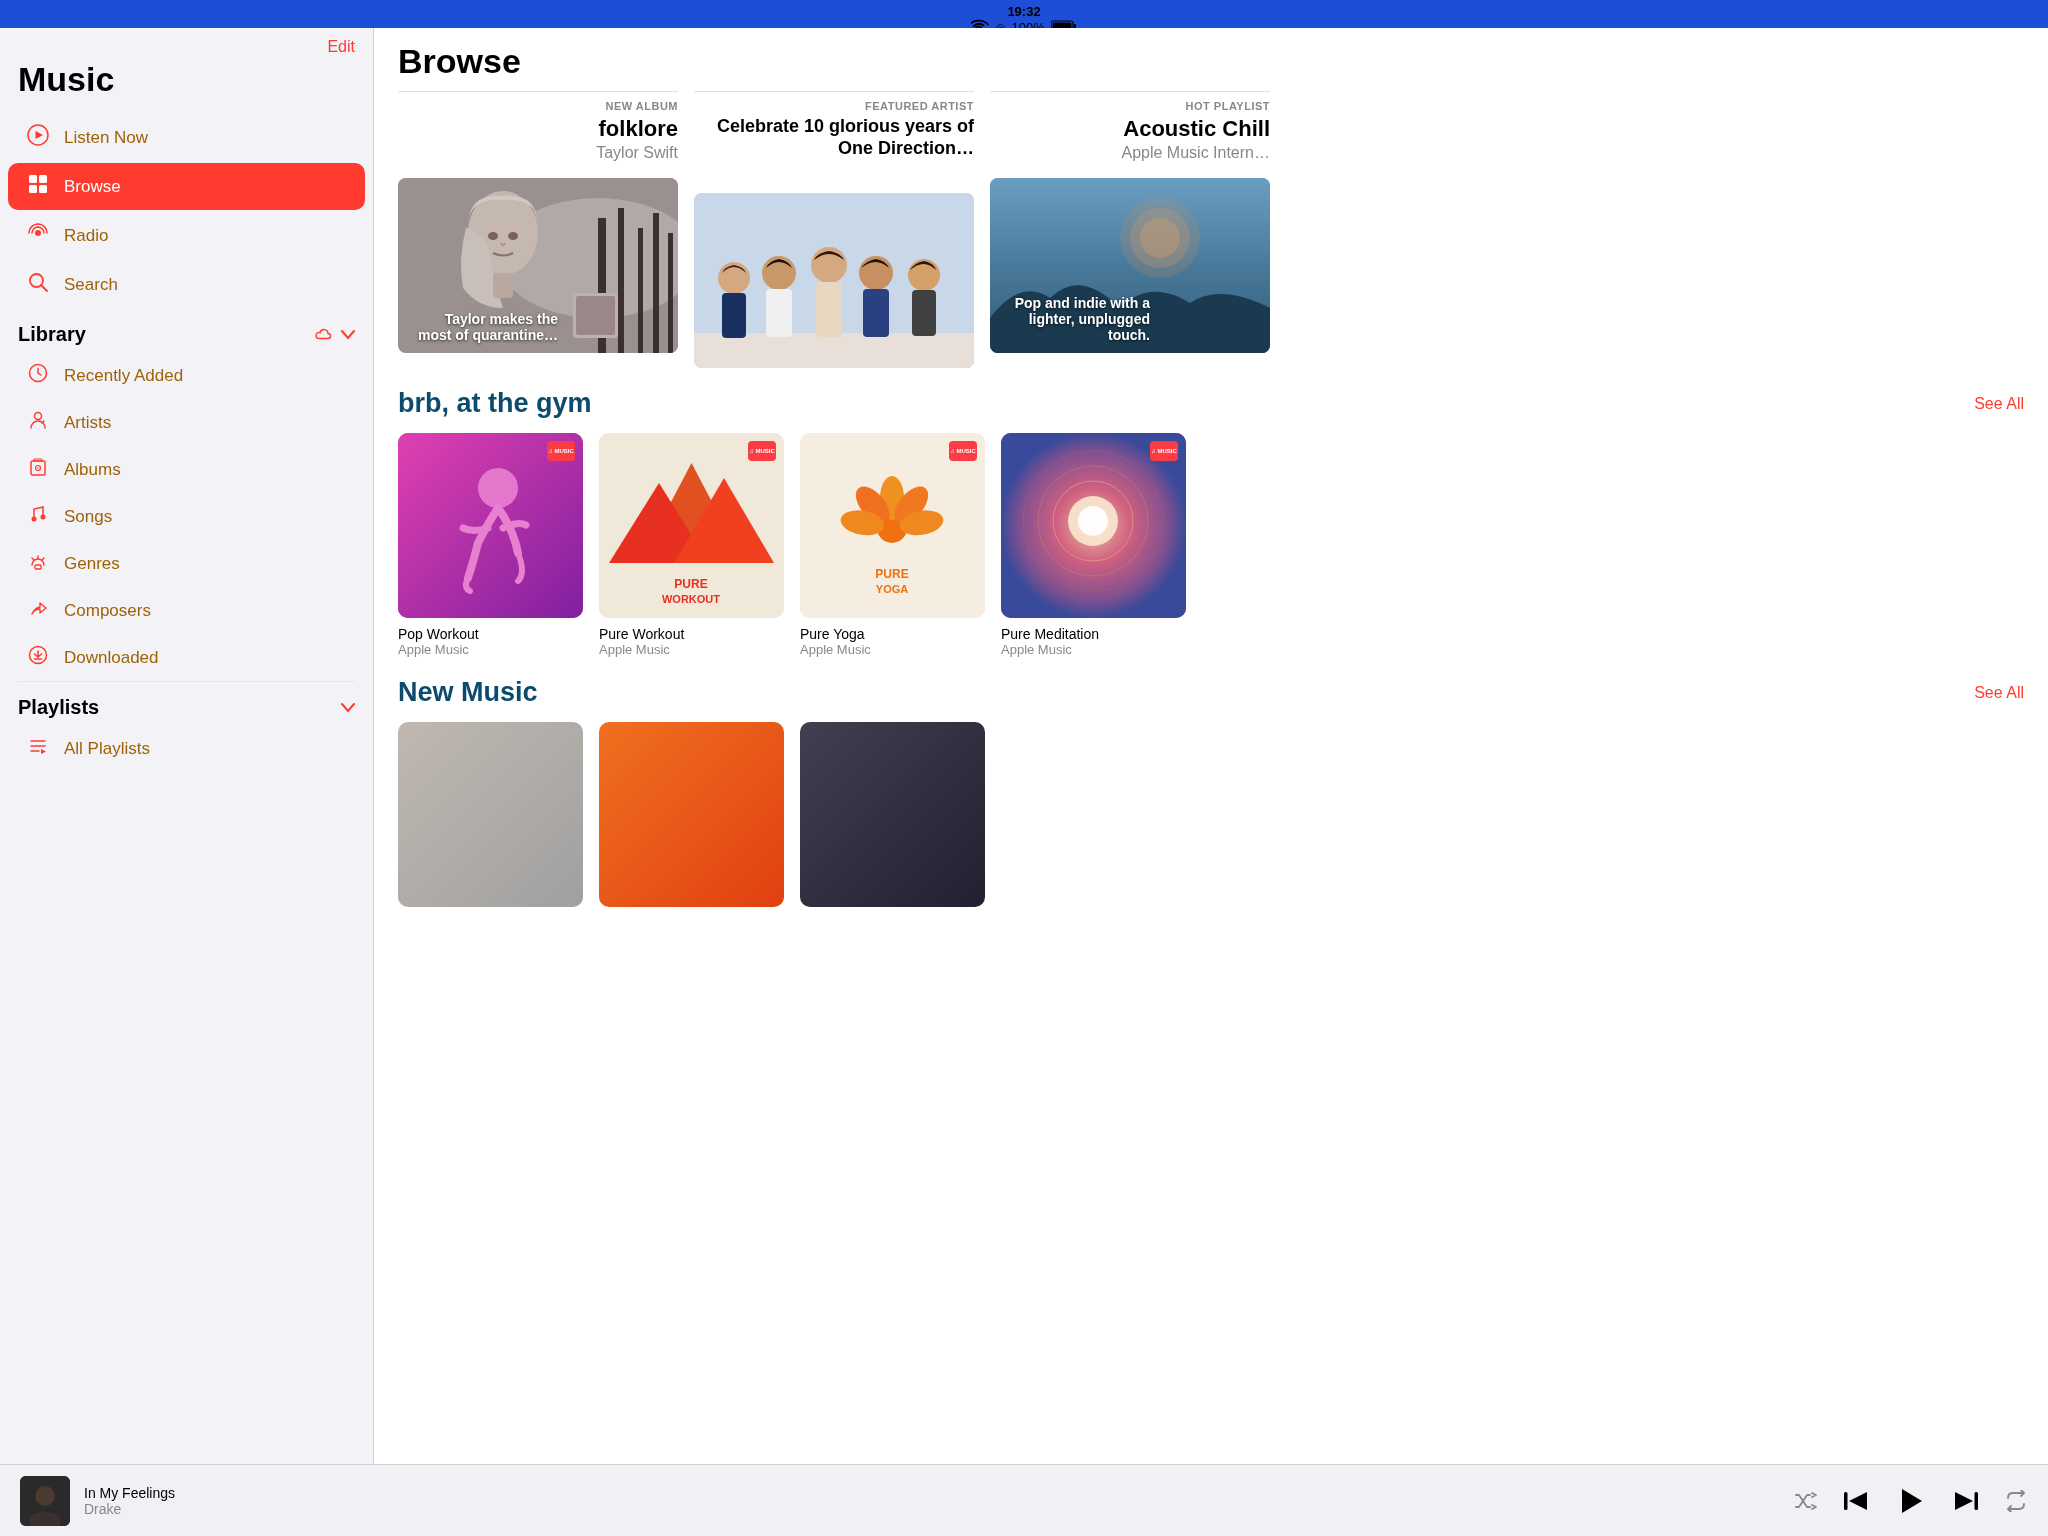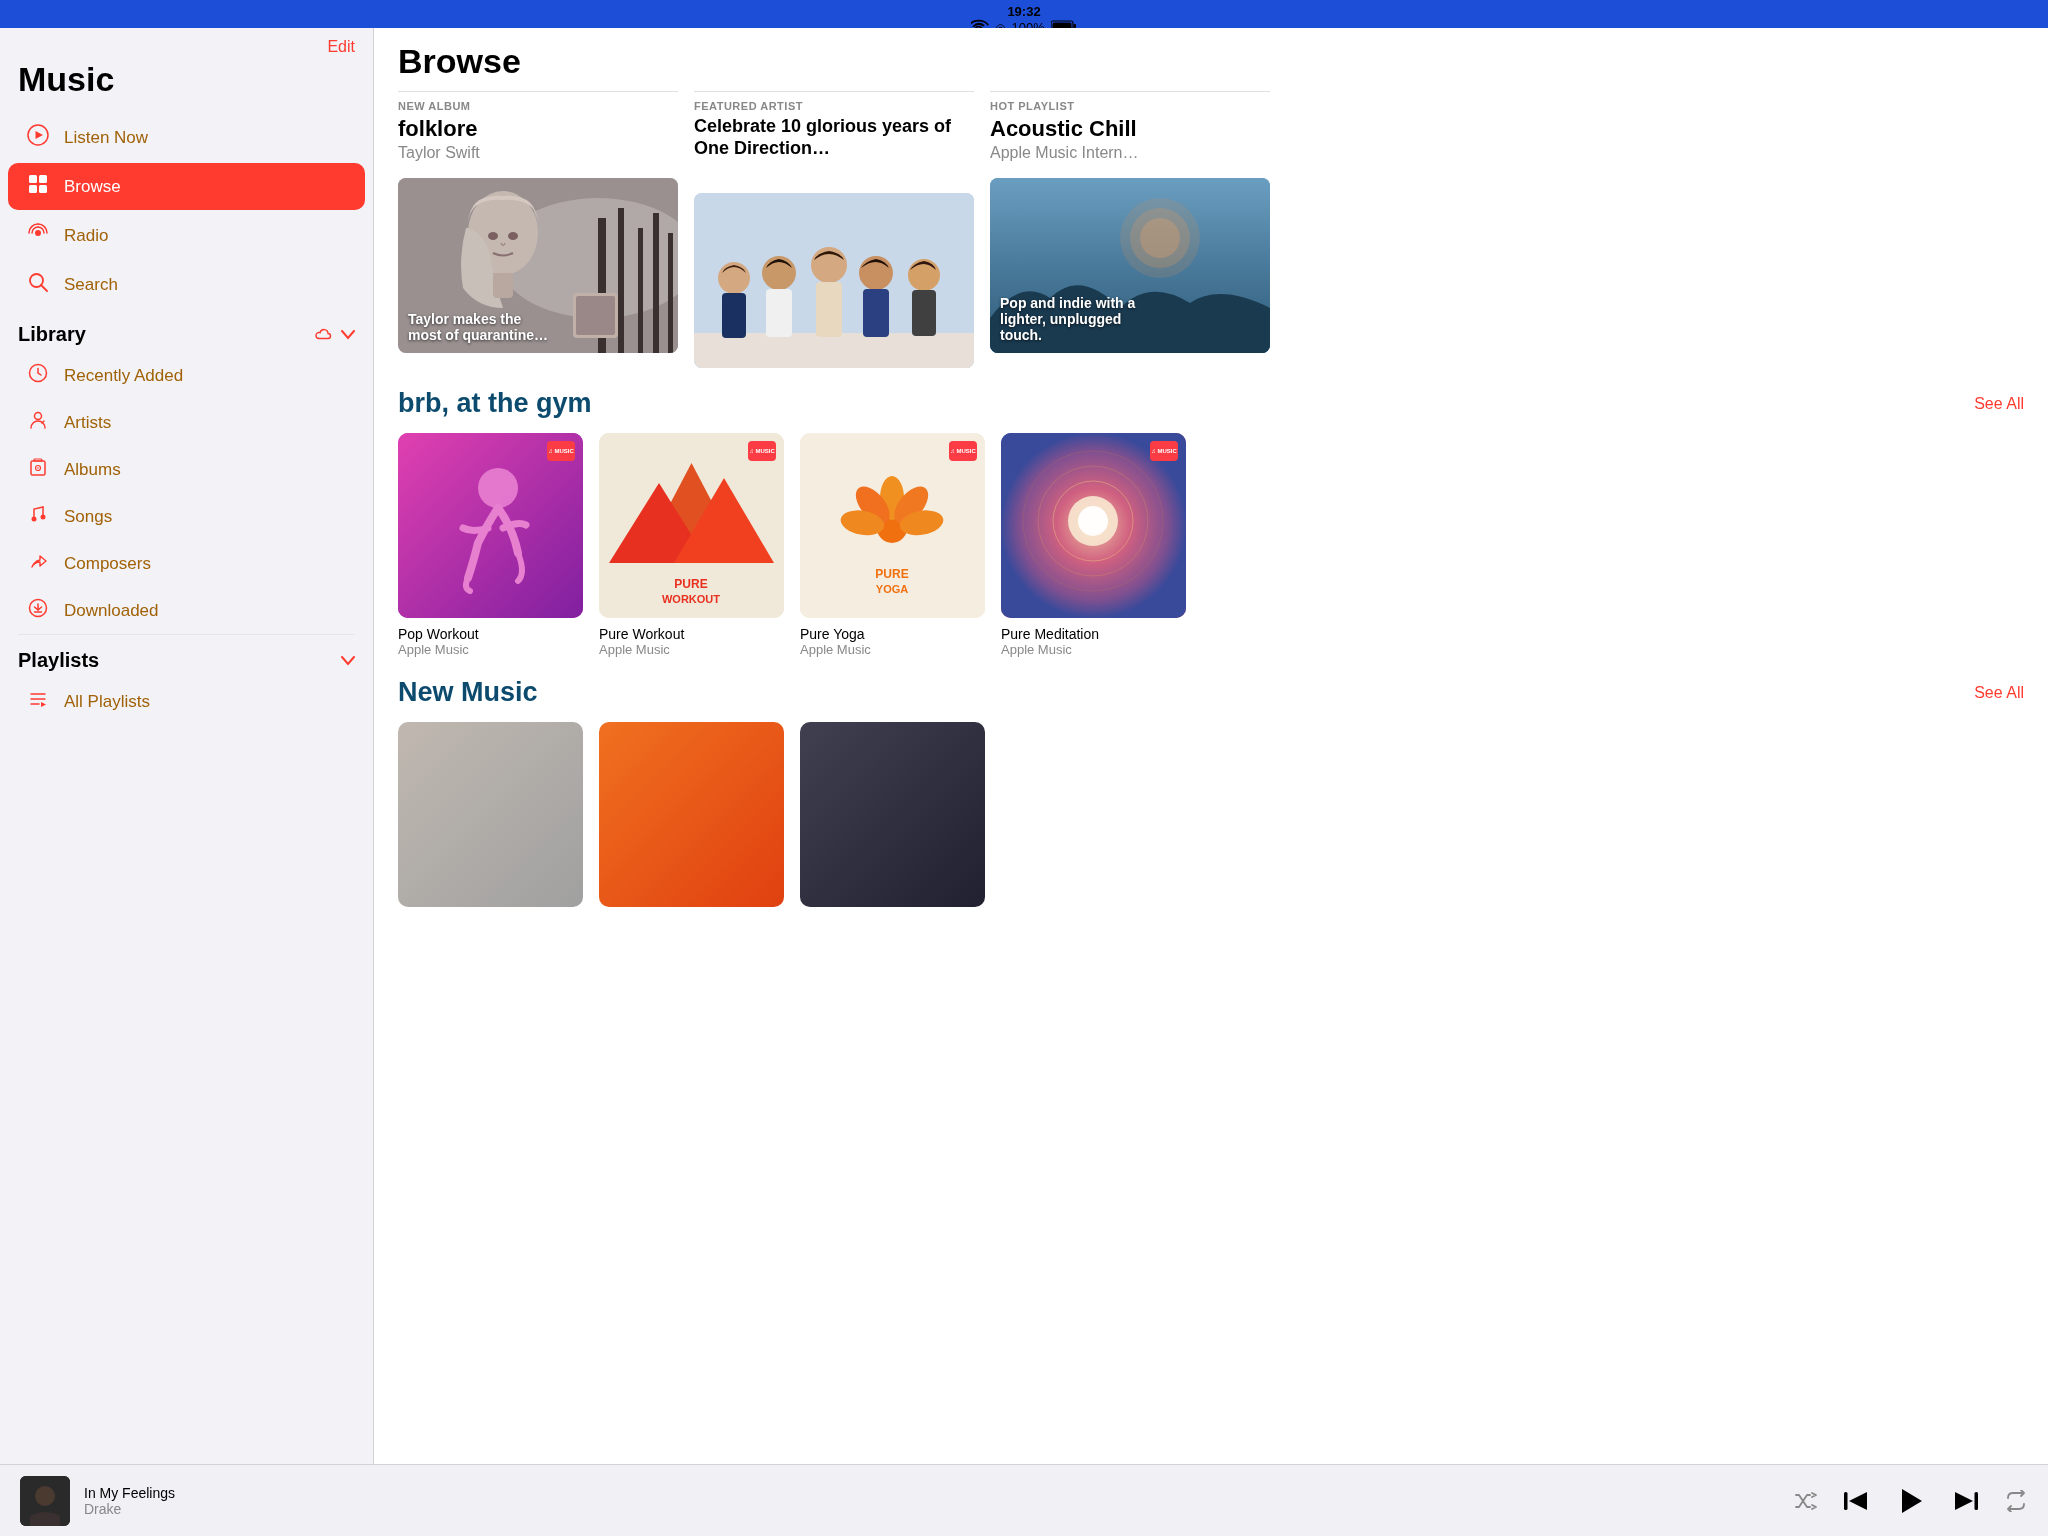--- a/index.html
+++ b/index.html
@@ -120,20 +120,21 @@
       padding: 14px 24px 10px;
       color: #000;
     }
 
     
     .hero-row {
       display: flex;
       gap: 16px;
       padding: 0 24px 20px;
       overflow-x: auto;
+      text-align: right;
     }
     .hero-card {
       flex-shrink: 0;
       width: 280px;
     }
     .hero-card-label {
       font-size: 11px;
       font-weight: 600;
       color: #888;
       text-transform: uppercase;
@@ -477,20 +478,32 @@
         <svg width="20" height="20" viewBox="0 0 20 20">
           <path d="M15 3v10" fill="none" stroke="#ff3b30" stroke-width="1.5" stroke-linecap="round"></path>
           <path d="M15 3l-9 2v10" fill="none" stroke="#ff3b30" stroke-width="1.5" stroke-linecap="round"></path>
           <circle cx="6" cy="15" r="2.5" fill="#ff3b30"></circle>
           <circle cx="15" cy="13" r="2.5" fill="#ff3b30"></circle>
         </svg>
       </span>
       <span class="nav-label">Songs</span>
     </div>
 
+    <div class="nav-item">
+      <span class="nav-icon">
+        <svg width="20" height="20" viewBox="0 0 20 20">
+          <path d="M4 14c0-3.3 2.7-6 6-6s6 2.7 6 6" fill="none" stroke="#ff3b30" stroke-width="1.5" stroke-linecap="round"></path>
+          <rect x="7" y="14" width="6" height="4" rx="1" fill="none" stroke="#ff3b30" stroke-width="1.3"></rect>
+          <line x1="10" y1="8" x2="10" y2="5" stroke="#ff3b30" stroke-width="1.5" stroke-linecap="round"></line>
+          <line x1="6" y1="9" x2="4" y2="7" stroke="#ff3b30" stroke-width="1.4" stroke-linecap="round"></line>
+          <line x1="14" y1="9" x2="16" y2="7" stroke="#ff3b30" stroke-width="1.4" stroke-linecap="round"></line>
+        </svg>
+      </span>
+      <span class="nav-label">Genres</span>
+    </div>
 
     <div class="nav-item">
       <span class="nav-icon">
         <svg width="20" height="20" viewBox="0 0 20 20">
           <path d="M4 16c0 0 2-6 8-7V5l6 5-6 5v-4c-4 0-7 3-8 5z" fill="none" stroke="#ff3b30" stroke-width="1.4" stroke-linejoin="round"></path>
         </svg>
       </span>
       <span class="nav-label">Composers</span>
     </div>
 

